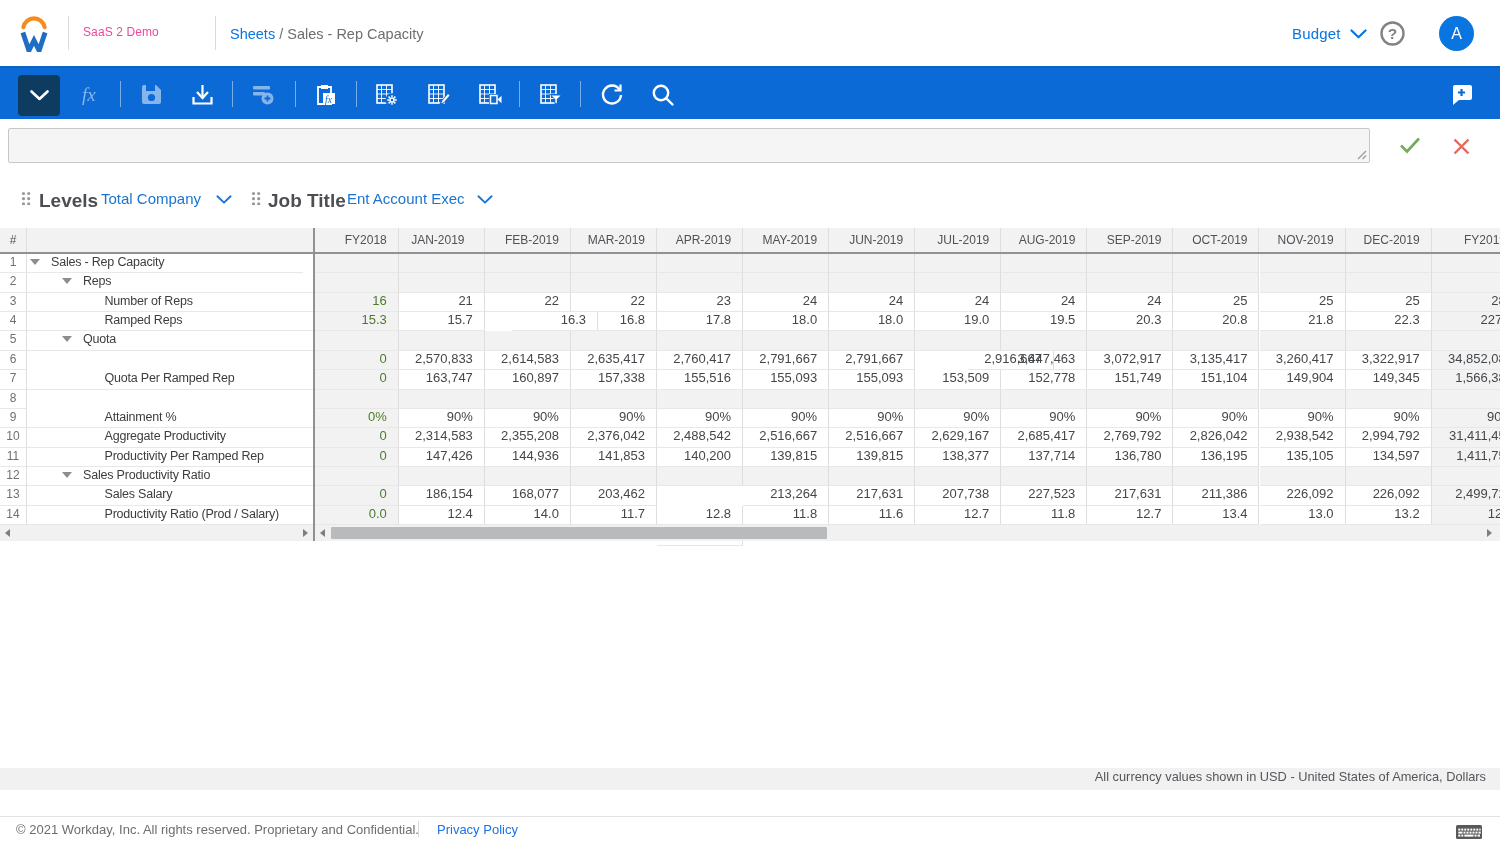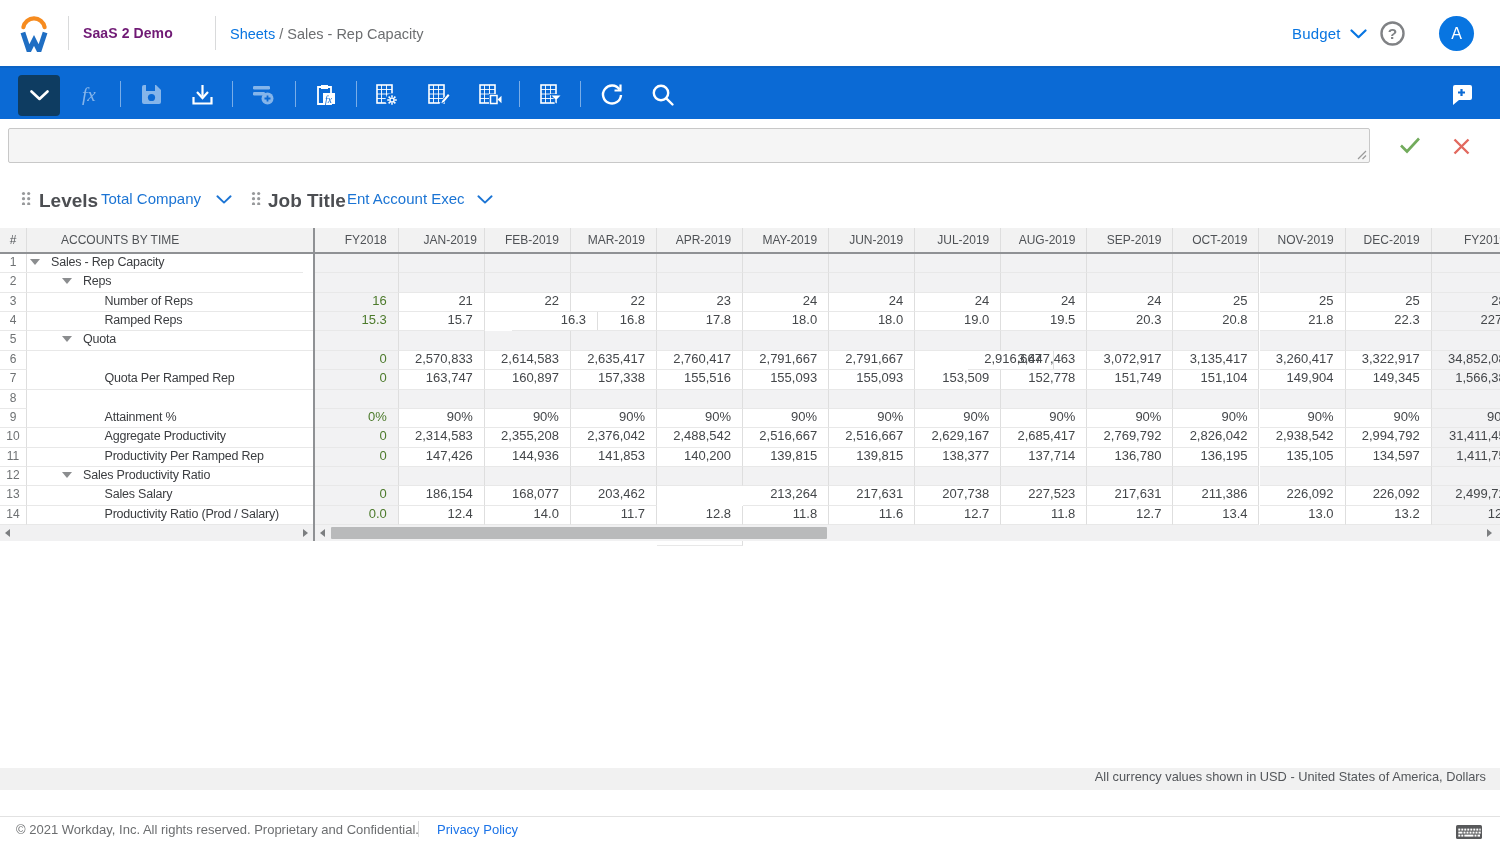--- a/index.html
+++ b/index.html
@@ -3,21 +3,21 @@
 <style>
 *{margin:0;padding:0;box-sizing:border-box;}
 html,body{width:1500px;height:844px;overflow:hidden;background:#fff;
   font-family:"Liberation Sans",sans-serif;}
 .abs{position:absolute;}
 #page{position:relative;width:1500px;height:844px;overflow:hidden;}
 
 
 #topbar{left:0;top:0;width:1500px;height:66px;background:#fff;}
 .vdiv{width:1px;background:#d9dadb;}
-#brand{left:83px;top:25px;font-size:14px;font-weight:bold;color:#701a75;letter-spacing:0.1px;}
+#brand{left:83px;top:25px;font-size:12px;font-weight:normal;color:#ec4899;letter-spacing:0.1px;}
 #crumb{left:230px;top:26px;font-size:14.5px;color:#53565a;}
 #crumb a{color:#0875e1;text-decoration:none;}
 #budget{left:1292px;top:25px;font-size:15px;font-weight:500;color:#0875e1;letter-spacing:0.2px;}
 #avatar{left:1439px;top:16px;width:35px;height:35px;border-radius:50%;background:#0875e1;
   color:#fff;font-size:16px;font-weight:500;text-align:center;line-height:35px;}
 
 
 #toolbar{left:0;top:66px;width:1500px;height:53px;background:#0b6ad5;
   border-top:2px solid #0b63c5;}
 #navbtn{left:18px;top:7px;width:42px;height:41px;background:#0e3c61;border-radius:4px;}
@@ -196,23 +196,22 @@
       </svg>
       <div class="abs flabel" style="left:268px;top:190px">Job Title</div>
 <div class="abs fval" style="left:347px;top:190px">Ent Account Exec</div>
 <svg class="abs" style="left:477px;top:195px" width="16" height="9" viewBox="0 0 16 9">
 <path d="M1.4 1.3 L8 7.6 L14.6 1.3" fill="none" stroke="#1b74d4" stroke-width="1.9" stroke-linecap="round" stroke-linejoin="round"></path>
       </svg>
 </div>
 <div class="abs" id="tbl" style="height:313.03999999999996px">
 <div class="abs hdr" style="left:0;top:0;width:1500px;">
   <div class="cell" style="left:0;width:27px;border-bottom:none;text-align:center;line-height:24px;">#</div>
-  <div class="cell" style="left:27px;width:286px;border-bottom:none;border-right:none;line-height:24px;padding-left:34px;">ACCOUNTS BY TIME</div>
   <div class="cell" style="left:315px;width:83.8px;border-bottom:none;text-align:right;padding-right:11px;line-height:24px;">FY2018</div>
-  <div class="cell" style="left:398.8px;width:86.07px;border-bottom:none;text-align:right;padding-right:7px;line-height:24px;">JAN-2019</div>
+  <div class="cell" style="left:398.8px;width:86.07px;border-bottom:none;text-align:center;padding-right:7px;line-height:24px;">JAN-2019</div>
   <div class="cell" style="left:484.87px;width:86.07px;border-bottom:none;text-align:right;padding-right:11px;line-height:24px;">FEB-2019</div>
   <div class="cell" style="left:570.94px;width:86.07px;border-bottom:none;text-align:right;padding-right:11px;line-height:24px;">MAR-2019</div>
   <div class="cell" style="left:657.01px;width:86.07px;border-bottom:none;text-align:right;padding-right:11px;line-height:24px;">APR-2019</div>
   <div class="cell" style="left:743.0799999999999px;width:86.07px;border-bottom:none;text-align:right;padding-right:11px;line-height:24px;">MAY-2019</div>
   <div class="cell" style="left:829.1499999999999px;width:86.07px;border-bottom:none;text-align:right;padding-right:11px;line-height:24px;">JUN-2019</div>
   <div class="cell" style="left:915.2199999999998px;width:86.07px;border-bottom:none;text-align:right;padding-right:11px;line-height:24px;">JUL-2019</div>
   <div class="cell" style="left:1001.2899999999997px;width:86.07px;border-bottom:none;text-align:right;padding-right:11px;line-height:24px;">AUG-2019</div>
   <div class="cell" style="left:1087.3599999999997px;width:86.07px;border-bottom:none;text-align:right;padding-right:11px;line-height:24px;">SEP-2019</div>
   <div class="cell" style="left:1173.4299999999996px;width:86.07px;border-bottom:none;text-align:right;padding-right:11px;line-height:24px;">OCT-2019</div>
   <div class="cell" style="left:1259.4999999999995px;width:86.07px;border-bottom:none;text-align:right;padding-right:11px;line-height:24px;">NOV-2019</div>

